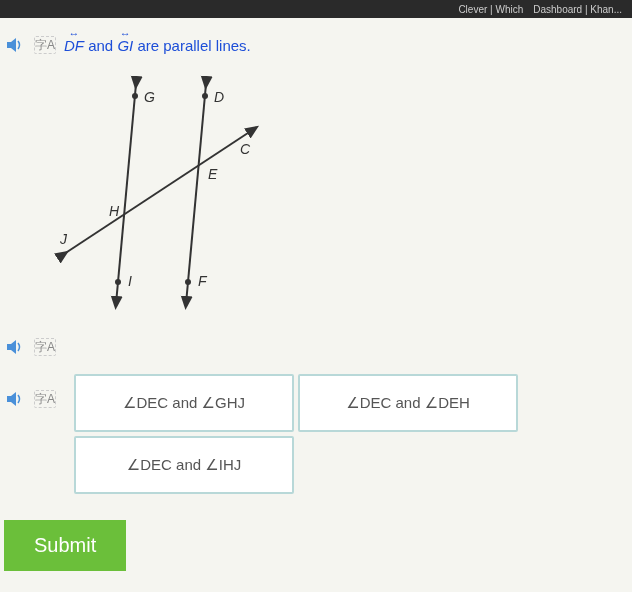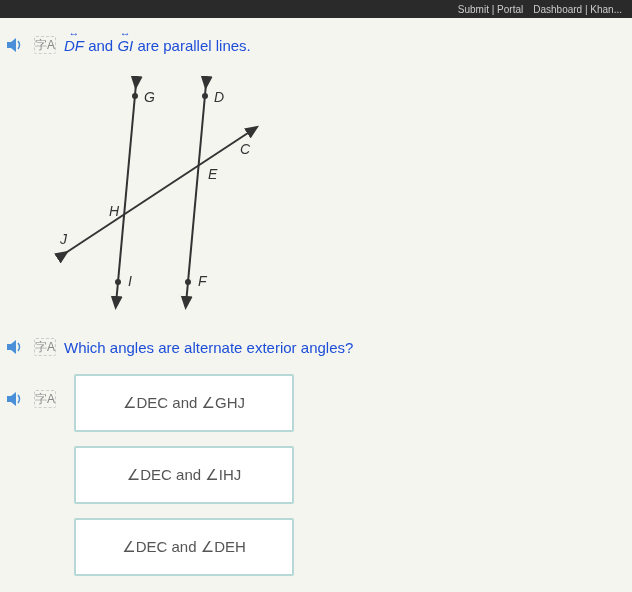--- a/index.html
+++ b/index.html
@@ -87,51 +87,51 @@
       height: 240px;
     }
     .answers-row {
       display: flex;
       align-items: flex-start;
       gap: 8px;
       margin-bottom: 20px;
     }
     .answers-grid {
       display: grid;
-      grid-template-columns: 1fr;
-      gap: 14px;
+      grid-template-columns: 1fr 1fr;
+      gap: 4px;
       margin-left: 10px;
     }
     .answer-btn {
       border: 2px solid #b8d8d8;
       background: #fff;
       padding: 18px 24px;
       font-size: 15px;
       color: #555;
       text-align: center;
       cursor: pointer;
       min-width: 220px;
       border-radius: 2px;
     }
     .submit-btn {
       background: #6bbf3a;
       color: #fff;
       border: none;
       padding: 14px 30px;
-      font-size: 14px;
+      font-size: 20px;
       cursor: pointer;
       margin-top: 6px;
     }
   </style>
 </head>
 <body>
 
 <div class="top-bar">
   <div class="top-bar-item">
-    <span>Submit | Portal</span>
+    <span>Clever | Which</span>
   </div>
   <div class="top-bar-item">
     <span>Dashboard | Khan...</span>
   </div>
 </div>
 
 <div class="content">
 
   <div class="statement-row">
     <span class="audio-icon">
@@ -175,39 +175,38 @@
   </svg>
 
   <div class="question-row">
     <span class="audio-icon">
       <svg width="18" height="16" viewBox="0 0 18 16">
           <path d="M1 5 L1 11 L5 11 L10 15 L10 1 L5 5 Z" fill="#4a90d9"></path>
           <path d="M12 4 Q15 8 12 12" stroke="#4a90d9" fill="none" stroke-width="1.5"></path>
         </svg>
     </span>
     <span class="translate-icon">字A</span>
-    <span class="question-text">Which angles are alternate exterior angles?</span>
   </div>
 
   <div class="answers-row">
     <span class="audio-icon" style="margin-top:16px">
       <svg width="18" height="16" viewBox="0 0 18 16">
           <path d="M1 5 L1 11 L5 11 L10 15 L10 1 L5 5 Z" fill="#4a90d9"></path>
           <path d="M12 4 Q15 8 12 12" stroke="#4a90d9" fill="none" stroke-width="1.5"></path>
         </svg>
     </span>
     <span class="translate-icon" style="margin-top:16px">字A</span>
     <div class="answers-grid">
       <button class="answer-btn">
         <span>∠DEC</span><span> and </span><span>∠GHJ</span>
       </button>
       <button class="answer-btn">
+        <span>∠DEC</span><span> and </span><span>∠DEH</span>
+      </button>
+      <button class="answer-btn">
         <span>∠DEC</span><span> and </span><span>∠IHJ</span>
       </button>
-      <button class="answer-btn">
-        <span>∠DEC</span><span> and </span><span>∠DEH</span>
-      </button>
     </div>
   </div>
 
   <button class="submit-btn">Submit</button>
 
 </div>
 
 </body></html>

